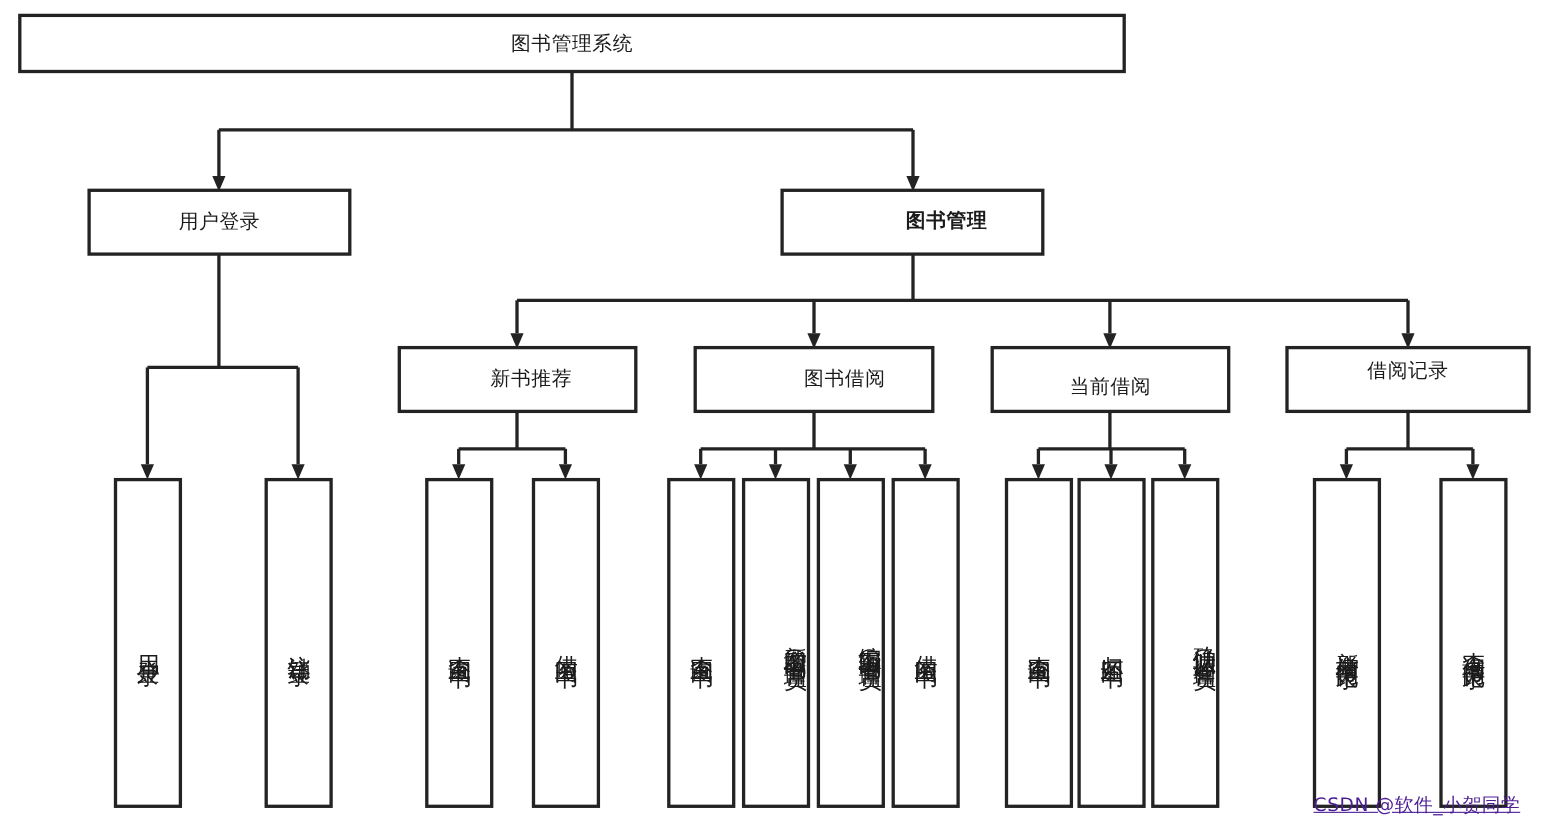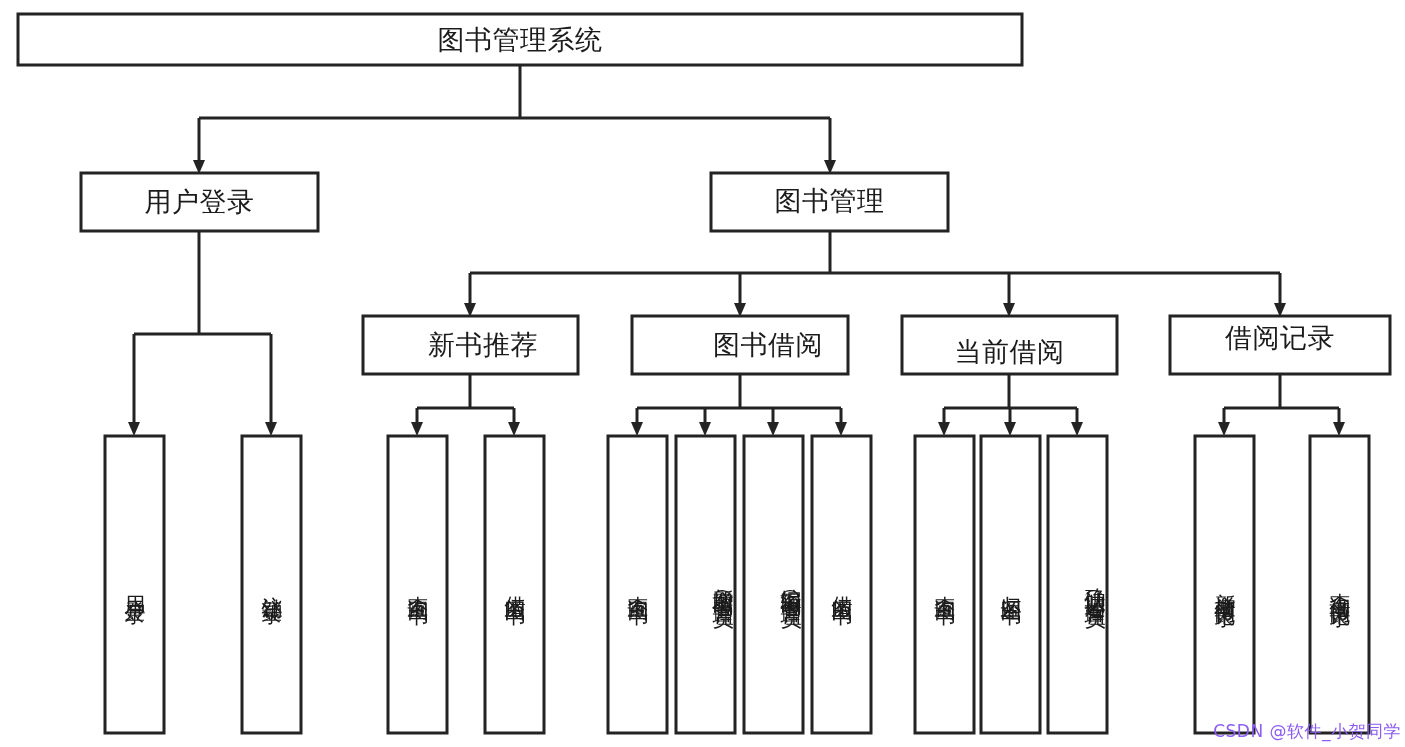--- a/index.html
+++ b/index.html
@@ -42,42 +42,43 @@
     fill: #232323;
     stroke: none;
   }
   .node-label {
     position: absolute;
     display: flex;
     align-items: center;
     justify-content: center;
     color: #1b1b1b;
     font-family: "DejaVu Sans", "Liberation Sans", sans-serif;
-    font-size: 27px;
+    font-size: 18px;
     line-height: 1.18;
     letter-spacing: 0.5px;
     white-space: nowrap;
     pointer-events: none;
     text-align: center;
   }
   .node-label.vertical {
     writing-mode: vertical-rl;
     text-orientation: upright;
     letter-spacing: 3px;
     font-size: 21px;
   }
   .watermark {
     position: absolute;
-    right: 4px;
+    right: 23px;
     bottom: 4px;
     font-size: 17px;
-    color: #8b5cf6;
+    color: #4c1d95;
     font-family: "DejaVu Sans", "Liberation Sans", sans-serif;
     white-space: nowrap;
     letter-spacing: 0.5px;
+    text-decoration: underline;
   }
 </style>
 </head>
 <body>
 
 <div id="diagram-root">
 
   <svg id="tree-svg" viewBox="0 0 1405 747">
     <defs>
       <marker id="arrow" viewBox="0 0 12 14" refX="6" refY="13" markerWidth="12" markerHeight="14" orient="auto-start-reverse" markerUnits="userSpaceOnUse">
@@ -173,21 +174,21 @@
       <rect class="node-rect" x="981" y="436" width="59" height="297"></rect>
       <rect class="node-rect" x="1048" y="436" width="59" height="297"></rect>
       <rect class="node-rect" x="1195" y="436" width="59" height="297"></rect>
       <rect class="node-rect" x="1310" y="436" width="59" height="297"></rect>
     </g>
   </svg>
 
   <div class="node-label" style="left:18px; top:14px; width:1004px; height:51px;">图书管理系统</div>
 
   <div class="node-label" style="left:81px; top:173px; width:237px; height:58px;">用户登录</div>
-  <div class="node-label" style="left:711px; top:173px; width:237px; height:56px;">图书管理</div>
+  <div class="node-label" style="left:742px; top:173px; width:237px; height:56px;font-weight:bold;">图书管理</div>
 
   <div class="node-label" style="left:363px; top:316px; width:240px; height:58px;">新书推荐</div>
   <div class="node-label" style="left:632px; top:316px; width:216px; height:58px;padding-left:28px;">图书借阅</div>
   <div class="node-label" style="left:902px; top:316px; width:215px; height:72px;">当前借阅</div>
   <div class="node-label" style="left:1170px; top:316px; width:220px; height:43px;">借阅记录</div>
 
   <div class="node-label vertical" style="left:105px; top:436px; width:59px; height:297px;">用户登录</div>
   <div class="node-label vertical" style="left:242px; top:436px; width:59px; height:297px;">注销登录</div>
   <div class="node-label vertical" style="left:388px; top:436px; width:59px; height:297px;">查询图书</div>
   <div class="node-label vertical" style="left:485px; top:436px; width:59px; height:297px;">借阅图书</div>

